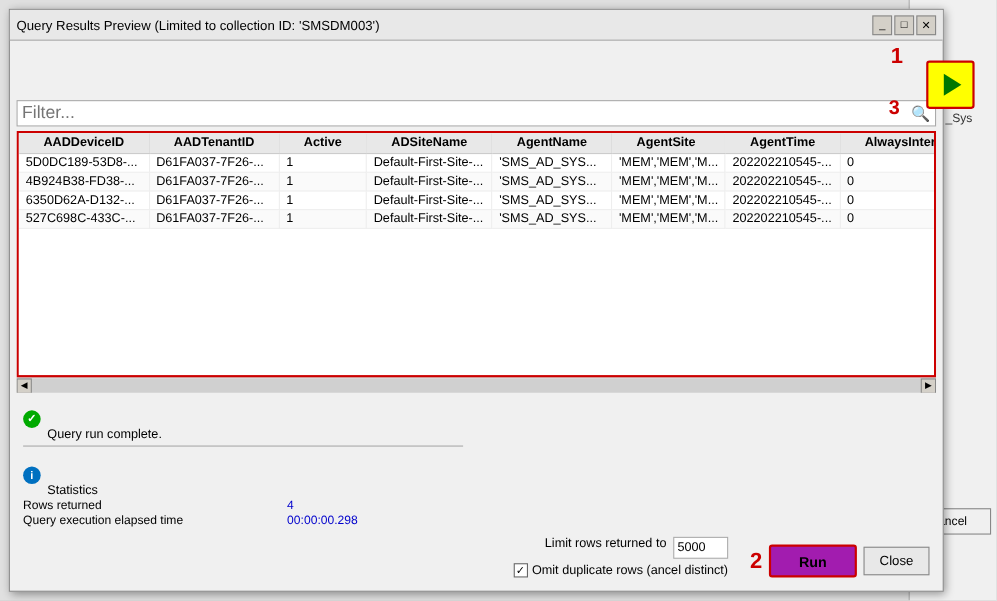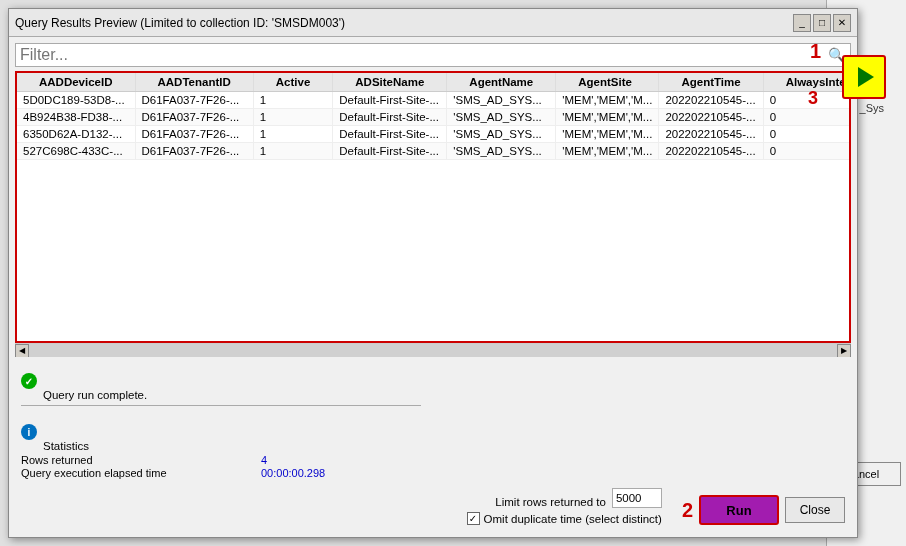--- a/index.html
+++ b/index.html
@@ -99,20 +99,21 @@
       position: absolute;
       left: 8px;
       top: 8px;
       width: 850px;
       height: 530px;
       background: #f0f0f0;
       border: 1px solid #888;
       box-shadow: 2px 2px 8px rgba(0,0,0,0.4);
       display: flex;
       flex-direction: column;
+      gap: 48px;
     }
 
     .dialog-titlebar {
       height: 28px;
       background: #e8e8e8;
       border-bottom: 1px solid #aaa;
       display: flex;
       align-items: center;
       justify-content: space-between;
       padding: 0 6px;
@@ -317,21 +318,21 @@
 
     .limit-row {
       display: flex;
       flex-direction: column;
       align-items: flex-end;
       gap: 4px;
     }
 
     .limit-line {
       display: flex;
-      align-items: flex-end;
+      align-items: flex-start;
       gap: 6px;
       font-size: 11.5px;
       margin-left: 36px;
     }
 
     .limit-input {
       width: 50px;
       height: 20px;
       border: 1px solid #aaa;
       font-size: 11.5px;
@@ -557,21 +558,21 @@
 
       <div class="bottom-action-row">
         <div style="flex:1"></div>
         <div class="limit-row">
           <div class="limit-line">
             <span>Limit rows returned to</span>
             <input class="limit-input" type="text" value="5000" style="">
           </div>
           <div class="checkbox-line">
             <div class="checkbox-box">✓</div>
-            <span>Omit duplicate time (select distinct)</span>
+            <span>Omit duplicate rows (ancel distinct)</span>
           </div>
         </div>
         <div style="width:20px"></div>
         <div class="buttons-row">
           <span class="number-badge-2">2</span>
           <div class="run-btn">
             <span>Run</span>
           </div>
           <div class="close-btn">
             <span>Close</span>

